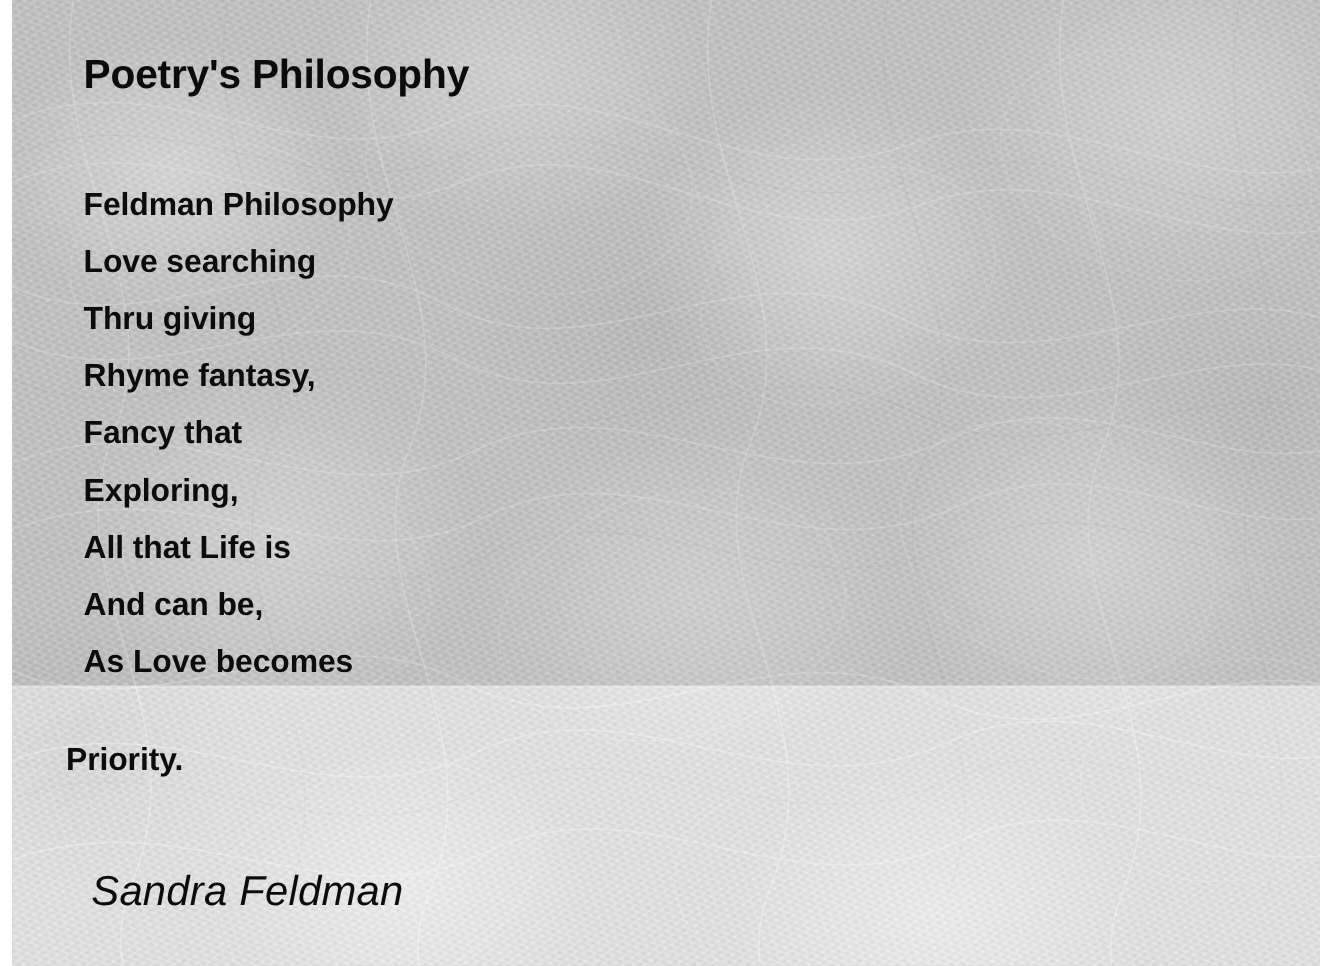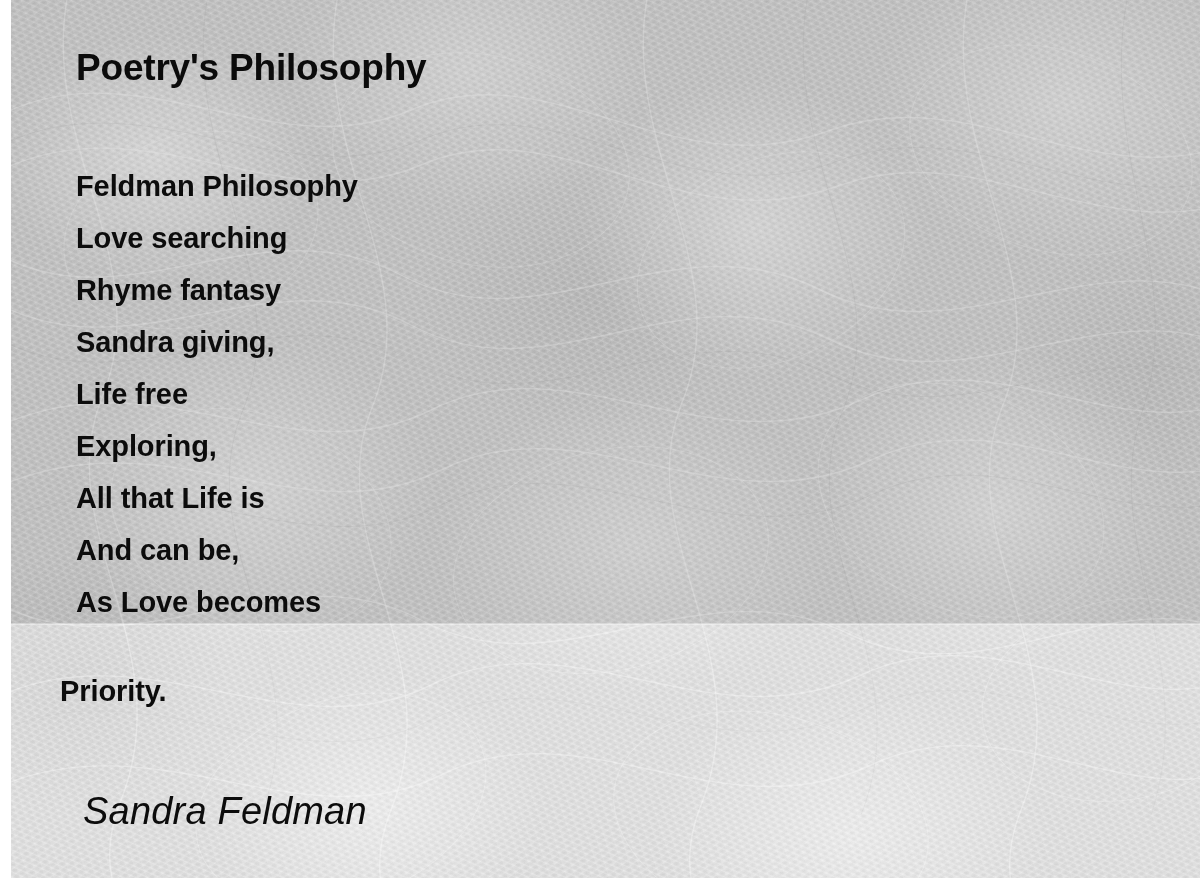--- a/index.html
+++ b/index.html
@@ -234,23 +234,23 @@
   <div class="band-bottom"></div>
   <div class="band-seam"></div>
 
   <div class="content">
 
     <div class="poem-title">Poetry's Philosophy</div>
 
     <div class="poem-body">
       <div class="poem-line">Feldman Philosophy</div>
       <div class="poem-line">Love searching</div>
-      <div class="poem-line">Rhyme fantasy</div>
-      <div class="poem-line">Sandra giving,</div>
-      <div class="poem-line">Life free</div>
+      <div class="poem-line">Thru giving</div>
+      <div class="poem-line">Rhyme fantasy,</div>
+      <div class="poem-line">Fancy that</div>
       <div class="poem-line">Exploring,</div>
       <div class="poem-line">All that Life is</div>
       <div class="poem-line">And can be,</div>
       <div class="poem-line">As Love becomes</div>
     </div>
 
     <div class="poem-closing">Priority.</div>
 
     <div class="poem-author">Sandra Feldman</div>
 

